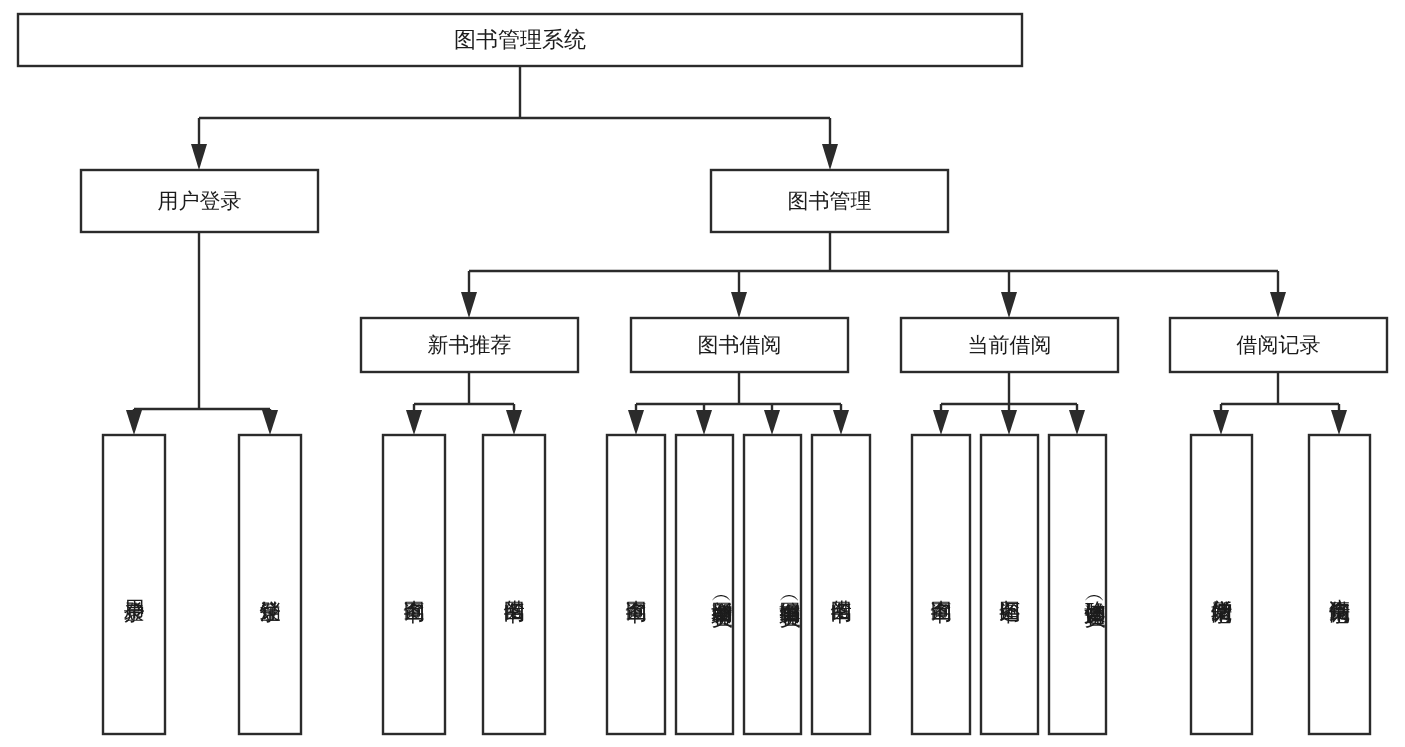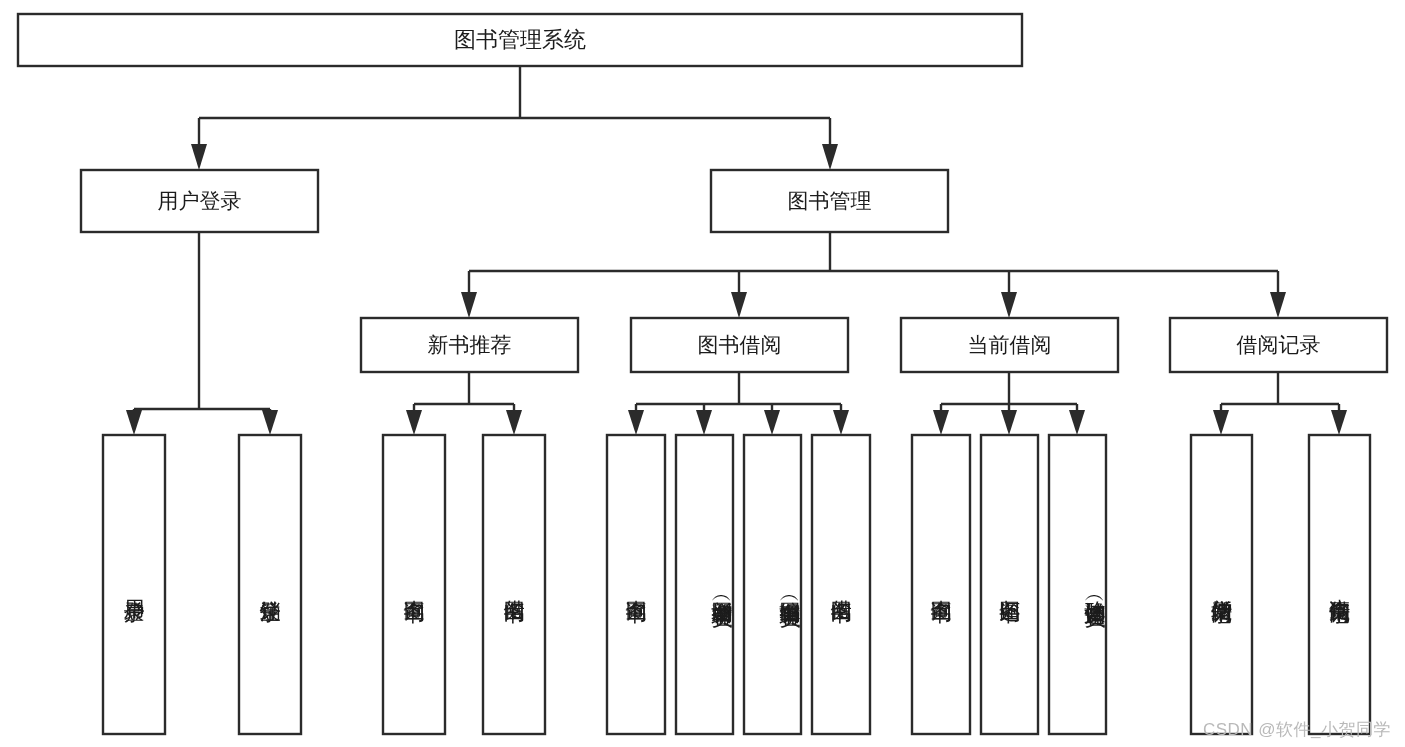--- a/index.html
+++ b/index.html
@@ -205,15 +205,14 @@
   <div class="leaf-label" style="left:744px; top:435px; width:57px; height:299px; align-items:flex-start; padding-top:8px; box-sizing:border-box;">编辑图书（管理员）</div>
   <div class="leaf-label" style="left:812px; top:435px; width:58px; height:299px;">借阅图书</div>
 
   <div class="leaf-label" style="left:912px; top:435px; width:58px; height:299px;">查询图书</div>
   <div class="leaf-label" style="left:981px; top:435px; width:57px; height:299px;">归还图书</div>
   <div class="leaf-label" style="left:1049px; top:435px; width:57px; height:299px; align-items:flex-start; padding-top:8px; box-sizing:border-box;">确认归还（管理员）</div>
 
   <div class="leaf-label" style="left:1191px; top:435px; width:61px; height:299px;">新增借阅记录</div>
   <div class="leaf-label" style="left:1309px; top:435px; width:61px; height:299px;">查询借阅记录</div>
 
-  <div class="watermark">CSDN @软件_小贺同学</div>
 
 </div>
 
 </body></html>

